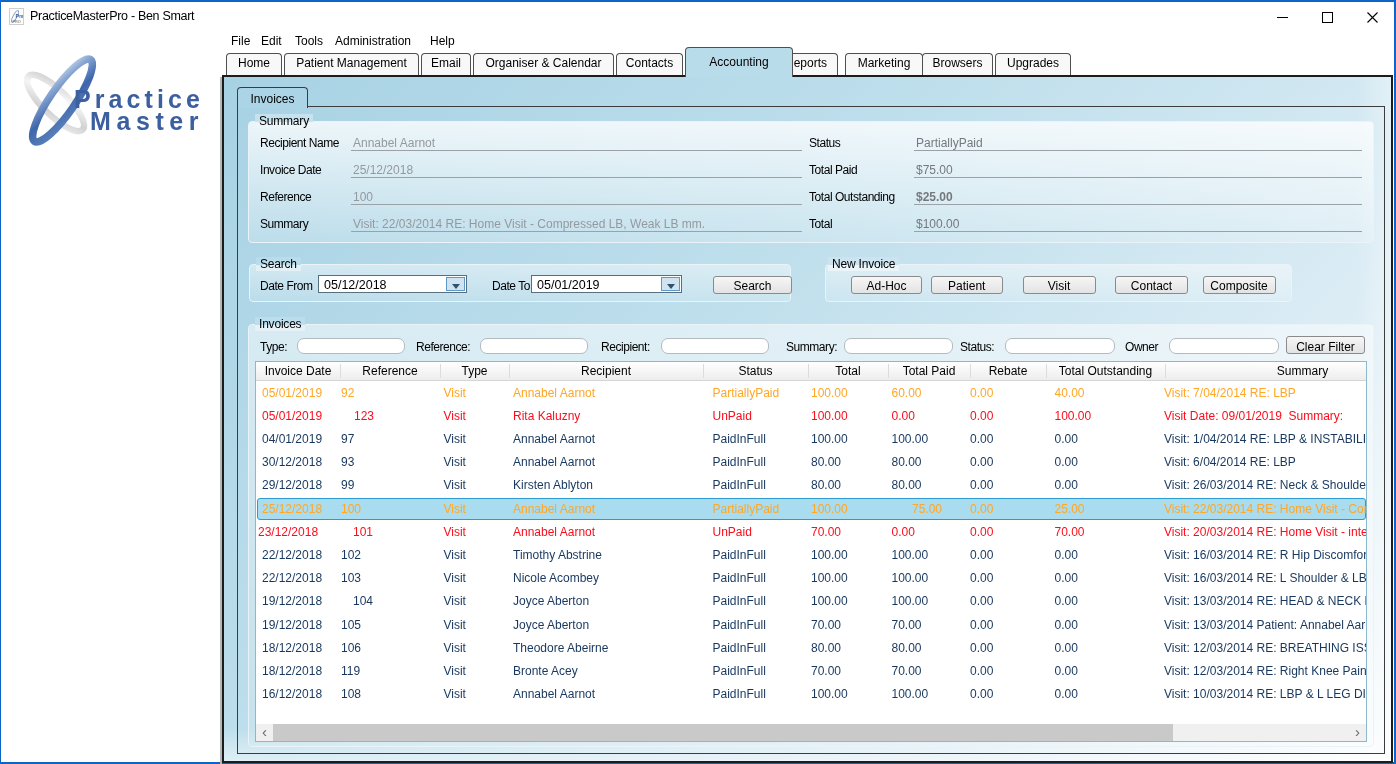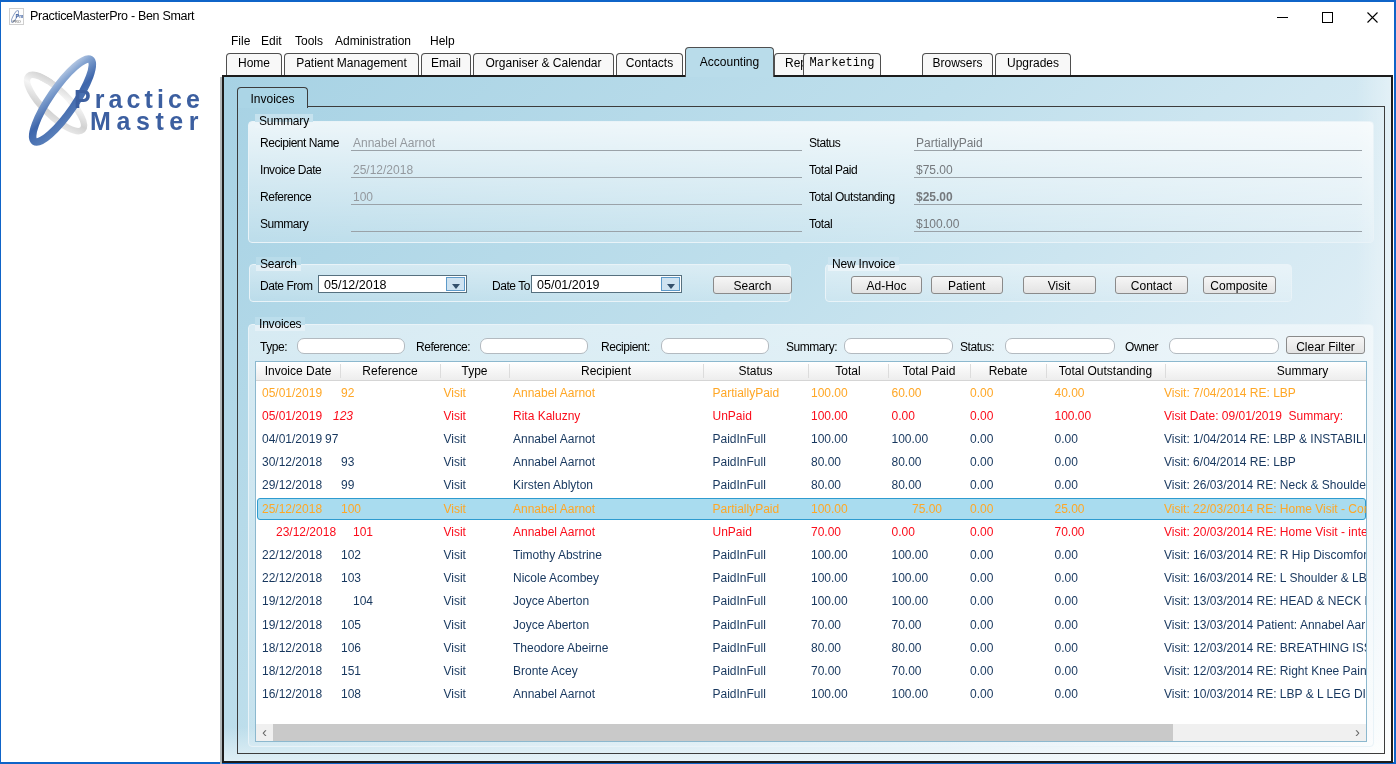--- a/index.html
+++ b/index.html
@@ -119,41 +119,42 @@
     <span style="left:72px;">Tools</span>
     <span style="left:112px;">Administration</span>
     <span style="left:207px;">Help</span>
   </div>
 
   <div class="otab" style="left:225px; width:56px;">Home</div>
   <div class="otab" style="left:283px; width:135px;">Patient Management</div>
   <div class="otab" style="left:420px; width:50px;">Email</div>
   <div class="otab" style="left:472px; width:141px;">Organiser &amp; Calendar</div>
   <div class="otab" style="left:615px; width:67px;">Contacts</div>
-  <div class="otab sel" style="left:684px; width:89px;">Accounting</div>
+  <div class="otab sel" style="left:684px; width:108px;">Accounting</div>
   <div class="otab" style="left:773px; width:64px;">Reports</div>
-  <div class="otab" style="left:802px; width:78px;font-family:Liberation Mono, monospace;">Marketing</div>
+  <div class="otab" style="left:844px; width:78px;">Marketing</div>
   <div class="otab" style="left:921px; width:71px;">Browsers</div>
   <div class="otab" style="left:994px; width:76px;">Upgrades</div>
 
   <div id="grayline" style="position:absolute; left:219.4px; top:75px; width:1.7px; height:688px; background:#b2b8ba;"></div>
   <div id="opage">
     <div id="itab">Invoices</div>
     <div id="ipage"></div>
 
     <div class="gb" style="left:24px; top:44px; width:1126px; height:122px;">
       <div class="lbl" style="background:linear-gradient(to bottom,#c6e2ee 55%,#ecf5f9 55%);">Summary</div>
     </div>
     <div class="flabel" style="left:36px; top:59px;">Recipient Name</div>
     <div class="flabel" style="left:36px; top:86px;">Invoice Date</div>
     <div class="flabel" style="left:36px; top:113px;">Reference</div>
     <div class="flabel" style="left:36px; top:140px;">Summary</div>
     <div class="fval" style="left:129px; top:59px;">Annabel Aarnot</div>
     <div class="fval" style="left:129px; top:86px;">25/12/2018</div>
     <div class="fval" style="left:129px; top:113px;">100</div>
+    <div class="fval" style="left:129px; top:140px;">Visit: 22/03/2014 RE: Home Visit - Compressed LB, Weak LB mm.</div>
     <div class="fline" style="left:127px; top:72.5px; width:451px;"></div>
     <div class="fline" style="left:127px; top:99.5px; width:451px;"></div>
     <div class="fline" style="left:127px; top:126.5px; width:451px;"></div>
     <div class="fline" style="left:127px; top:153.5px; width:451px;"></div>
     <div class="flabel" style="left:585px; top:59px;">Status</div>
     <div class="flabel" style="left:585px; top:86px;">Total Paid</div>
     <div class="flabel" style="left:585px; top:113px;">Total Outstanding</div>
     <div class="flabel" style="left:585px; top:140px;">Total</div>
     <div class="fval" style="left:692px; top:59px; color:#75797d;">PartiallyPaid</div>
     <div class="fval" style="left:692px; top:86px; color:#75797d;">$75.00</div>
@@ -235,33 +236,33 @@
             <div class="c" style="left:257px;">Annabel Aarnot</div>
             <div class="c" style="left:456.5px;">PartiallyPaid</div>
             <div class="c" style="left:555px;">100.00</div>
             <div class="c" style="left:635.5px;">60.00</div>
             <div class="c" style="left:714px;">0.00</div>
             <div class="c" style="left:798.5px;">40.00</div>
             <div class="c" style="left:908px;">Visit: 7/04/2014 RE: LBP</div>
           </div>
           <div class="trow rd" style="top:42.7px;">
             <div class="c" style="left:6px;">05/01/2019</div>
-            <div class="c" style="left:77px;font-style:italic;">123</div>
+            <div class="c" style="left:98px;">123</div>
             <div class="c" style="left:187.5px;">Visit</div>
             <div class="c" style="left:257px;">Rita Kaluzny</div>
             <div class="c" style="left:456.5px;">UnPaid</div>
             <div class="c" style="left:555px;">100.00</div>
             <div class="c" style="left:635.5px;">0.00</div>
             <div class="c" style="left:714px;">0.00</div>
             <div class="c" style="left:798.5px;">100.00</div>
             <div class="c" style="left:908px;">Visit Date: 09/01/2019&nbsp;&nbsp;Summary:</div>
           </div>
           <div class="trow nv" style="top:65.9px;">
             <div class="c" style="left:6px;">04/01/2019</div>
-            <div class="c" style="left:69px;">97</div>
+            <div class="c" style="left:85px;">97</div>
             <div class="c" style="left:187.5px;">Visit</div>
             <div class="c" style="left:257px;">Annabel Aarnot</div>
             <div class="c" style="left:456.5px;">PaidInFull</div>
             <div class="c" style="left:555px;">100.00</div>
             <div class="c" style="left:635.5px;">100.00</div>
             <div class="c" style="left:714px;">0.00</div>
             <div class="c" style="left:798.5px;">0.00</div>
             <div class="c" style="left:908px;">Visit: 1/04/2014 RE: LBP &amp; INSTABILITY</div>
           </div>
           <div class="trow nv" style="top:89.1px;">
@@ -295,21 +296,21 @@
             <div class="c" style="left:187.5px;">Visit</div>
             <div class="c" style="left:257px;">Annabel Aarnot</div>
             <div class="c" style="left:456.5px;">PartiallyPaid</div>
             <div class="c" style="left:555px;">100.00</div>
             <div class="c" style="left:656px;">75.00</div>
             <div class="c" style="left:714px;">0.00</div>
             <div class="c" style="left:798.5px;">25.00</div>
             <div class="c" style="left:908px;">Visit: 22/03/2014 RE: Home Visit - Compr</div>
           </div>
           <div class="trow rd" style="top:158.7px;">
-            <div class="c" style="left:20px;">23/12/2018</div>
+            <div class="c" style="left:2px;">23/12/2018</div>
             <div class="c" style="left:97px;">101</div>
             <div class="c" style="left:187.5px;">Visit</div>
             <div class="c" style="left:257px;">Annabel Aarnot</div>
             <div class="c" style="left:456.5px;">UnPaid</div>
             <div class="c" style="left:555px;">70.00</div>
             <div class="c" style="left:635.5px;">0.00</div>
             <div class="c" style="left:714px;">0.00</div>
             <div class="c" style="left:798.5px;">70.00</div>
             <div class="c" style="left:908px;">Visit: 20/03/2014 RE: Home Visit - interm</div>
           </div>
@@ -368,21 +369,21 @@
             <div class="c" style="left:257px;">Theodore Abeirne</div>
             <div class="c" style="left:456.5px;">PaidInFull</div>
             <div class="c" style="left:555px;">80.00</div>
             <div class="c" style="left:635.5px;">80.00</div>
             <div class="c" style="left:714px;">0.00</div>
             <div class="c" style="left:798.5px;">0.00</div>
             <div class="c" style="left:908px;">Visit: 12/03/2014 RE: BREATHING ISSU</div>
           </div>
           <div class="trow nv" style="top:297.9px;">
             <div class="c" style="left:6px;">18/12/2018</div>
-            <div class="c" style="left:85px;">151</div>
+            <div class="c" style="left:85px;">119</div>
             <div class="c" style="left:187.5px;">Visit</div>
             <div class="c" style="left:257px;">Bronte Acey</div>
             <div class="c" style="left:456.5px;">PaidInFull</div>
             <div class="c" style="left:555px;">70.00</div>
             <div class="c" style="left:635.5px;">70.00</div>
             <div class="c" style="left:714px;">0.00</div>
             <div class="c" style="left:798.5px;">0.00</div>
             <div class="c" style="left:908px;">Visit: 12/03/2014 RE: Right Knee Pain</div>
           </div>
           <div class="trow nv" style="top:321.09999999999997px;">

